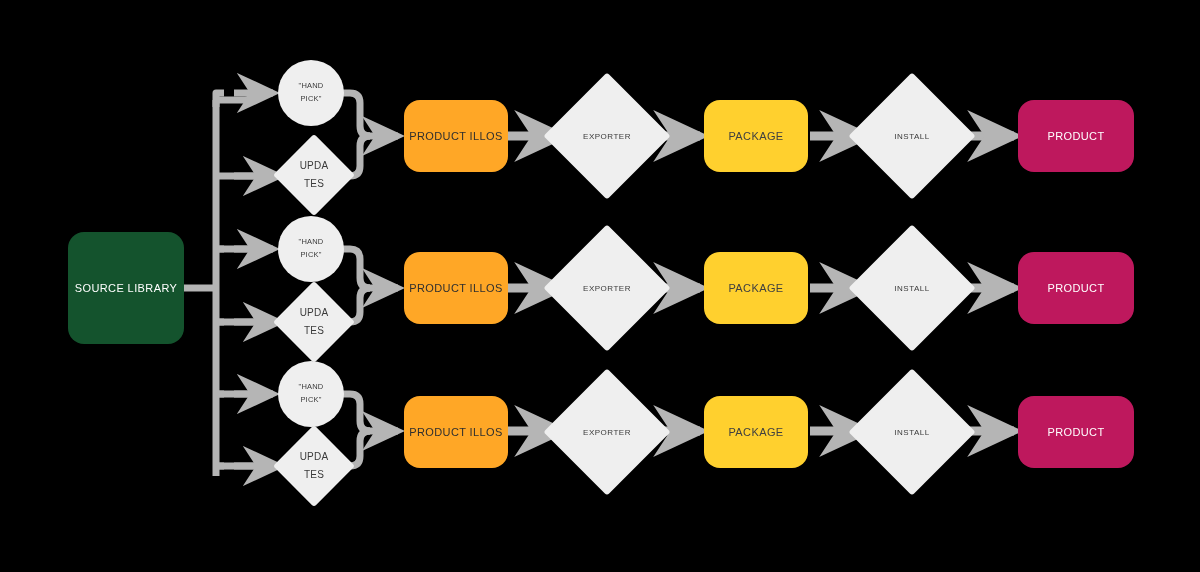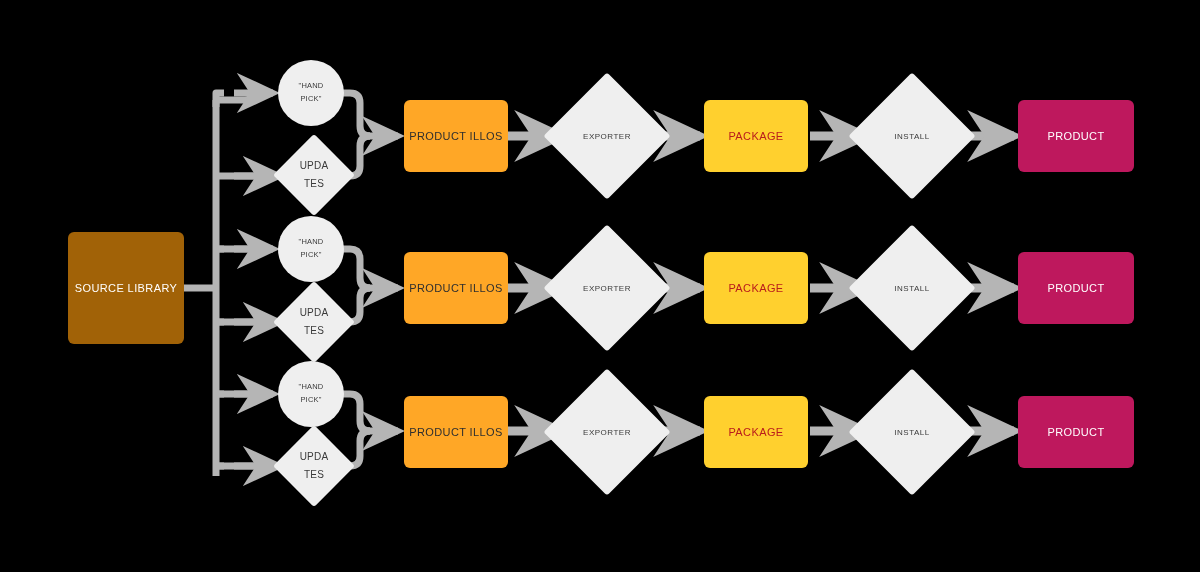--- a/index.html
+++ b/index.html
@@ -13,28 +13,28 @@
   }
   #wires{position:absolute;left:0;top:0;width:1200px;height:572px;}
   .node{
     position:absolute;
     display:flex;align-items:center;justify-content:center;
     text-align:center;
     box-sizing:border-box;
     letter-spacing:.4px;
     line-height:1.35;
   }
-  .rect{border-radius:6px;}
+  .rect{border-radius:16px;}
   .rect-label{
     font-size:11px;font-weight:400;
     white-space:nowrap;
   }
-  .src{background:#a16207;color:#ffffff;}
+  .src{background:#14532d;color:#ffffff;}
   .illos{background:#FFA726;color:#2f2f2f;}
-  .pkg{background:#FFD02E;color:#b91c1c;}
+  .pkg{background:#FFD02E;color:#404040;}
   .prod{background:#be185d;color:#ffffff;}
 
   .circle{
     border-radius:50%;
     background:#EFEFEF;
     color:#3a3a3a;
   }
   .circle .inner{
     font-size:7.5px;line-height:1.7;letter-spacing:.2px;
   }

